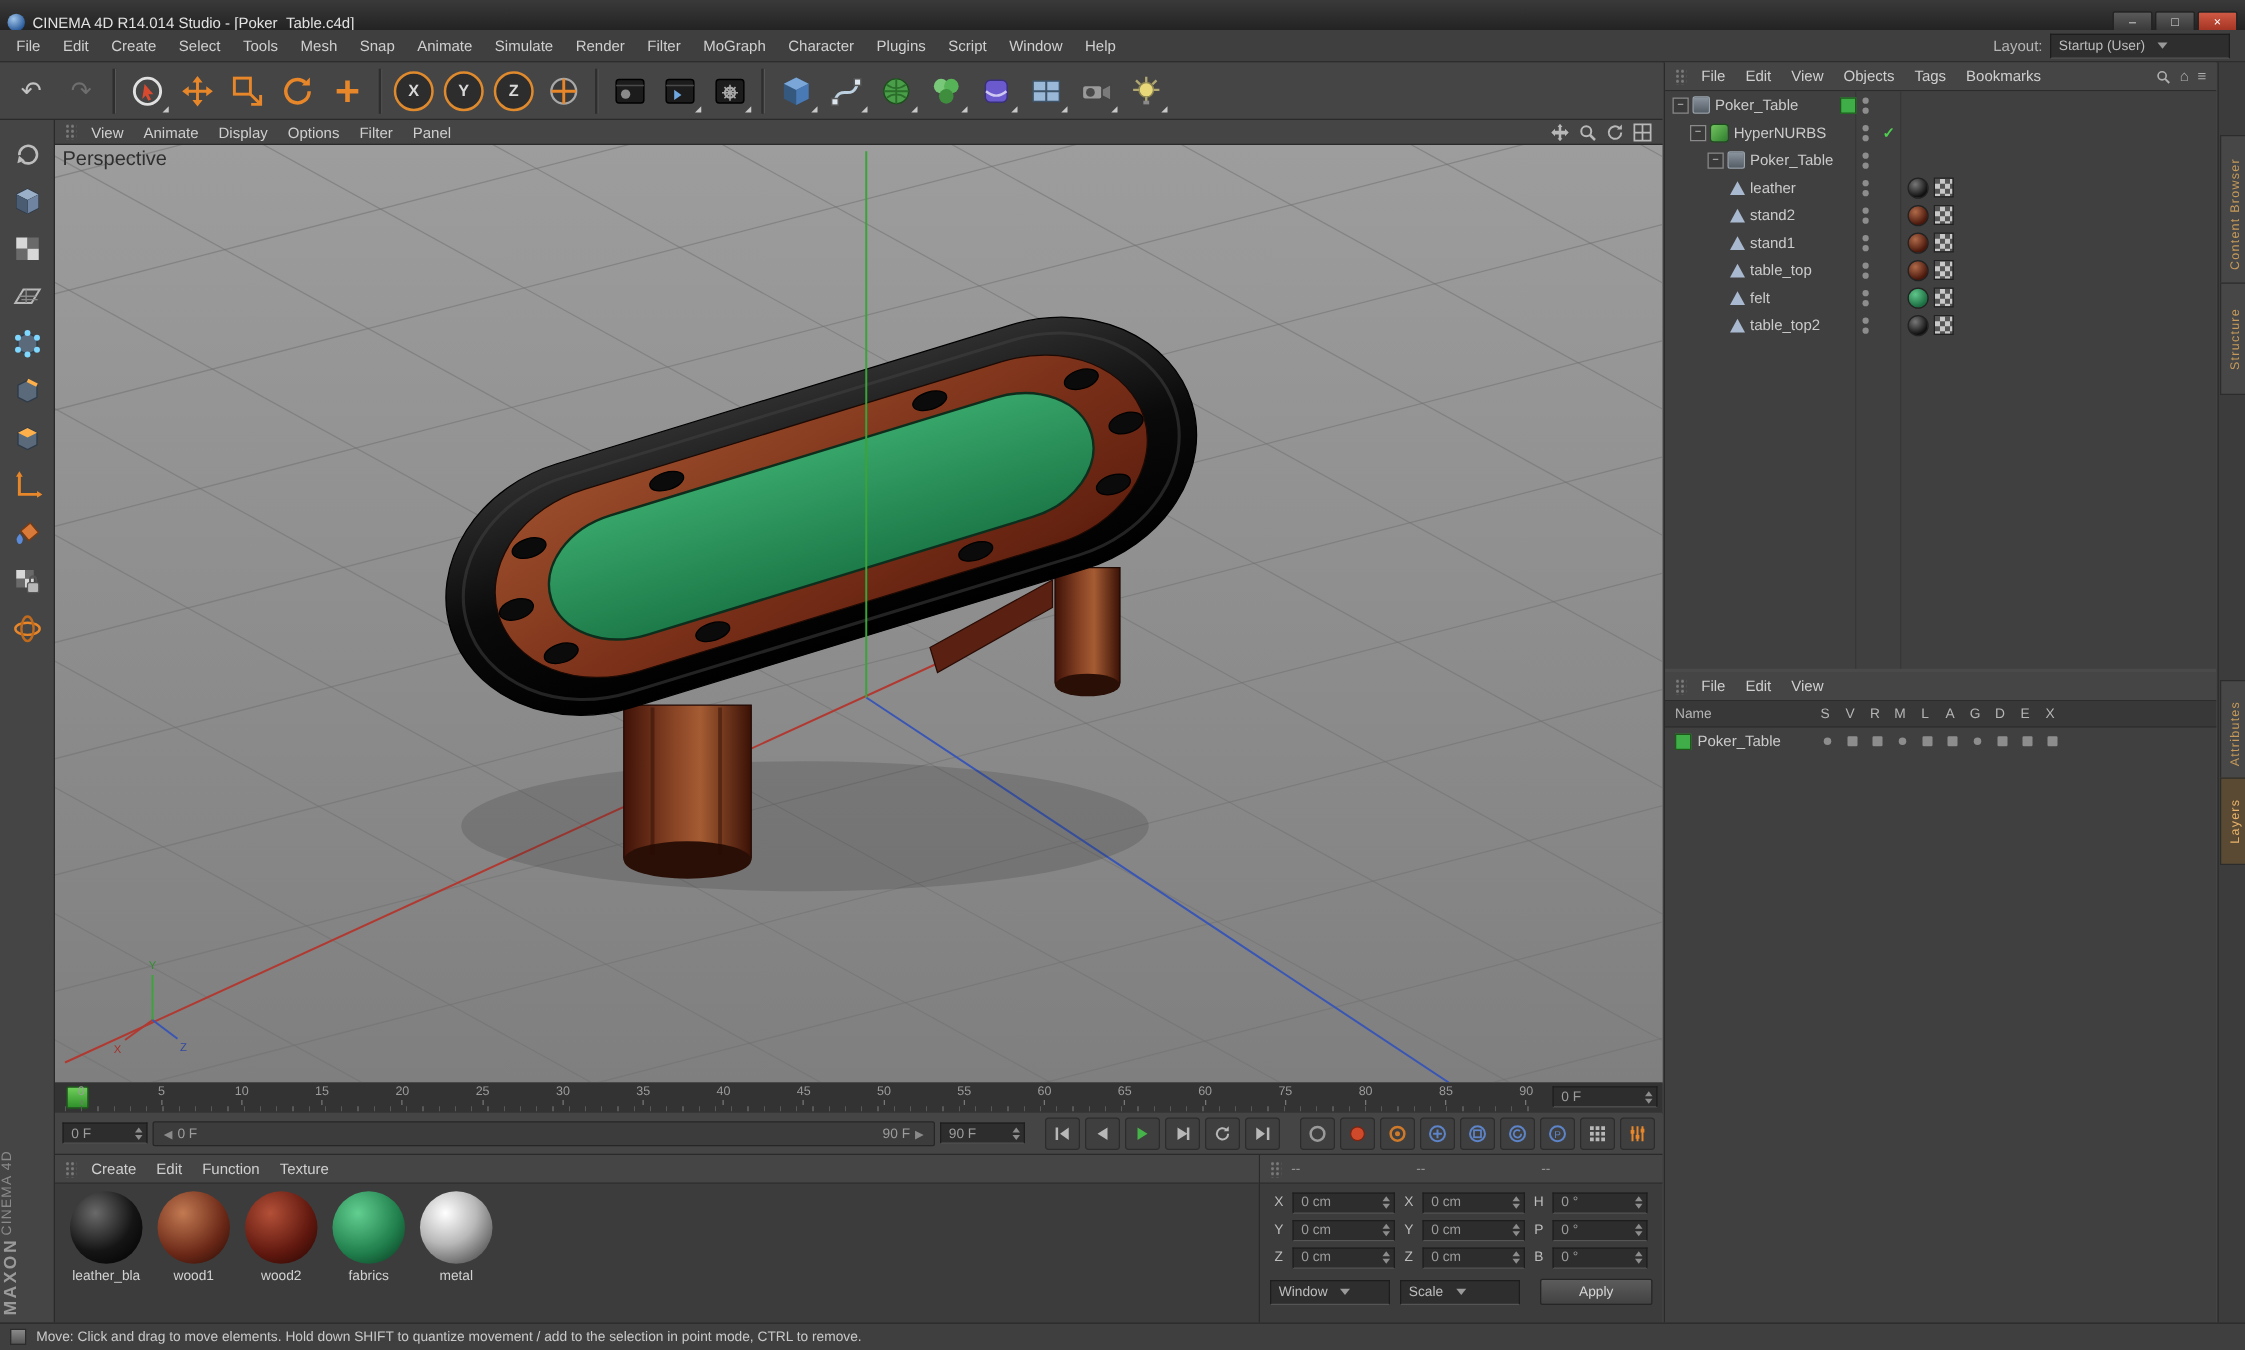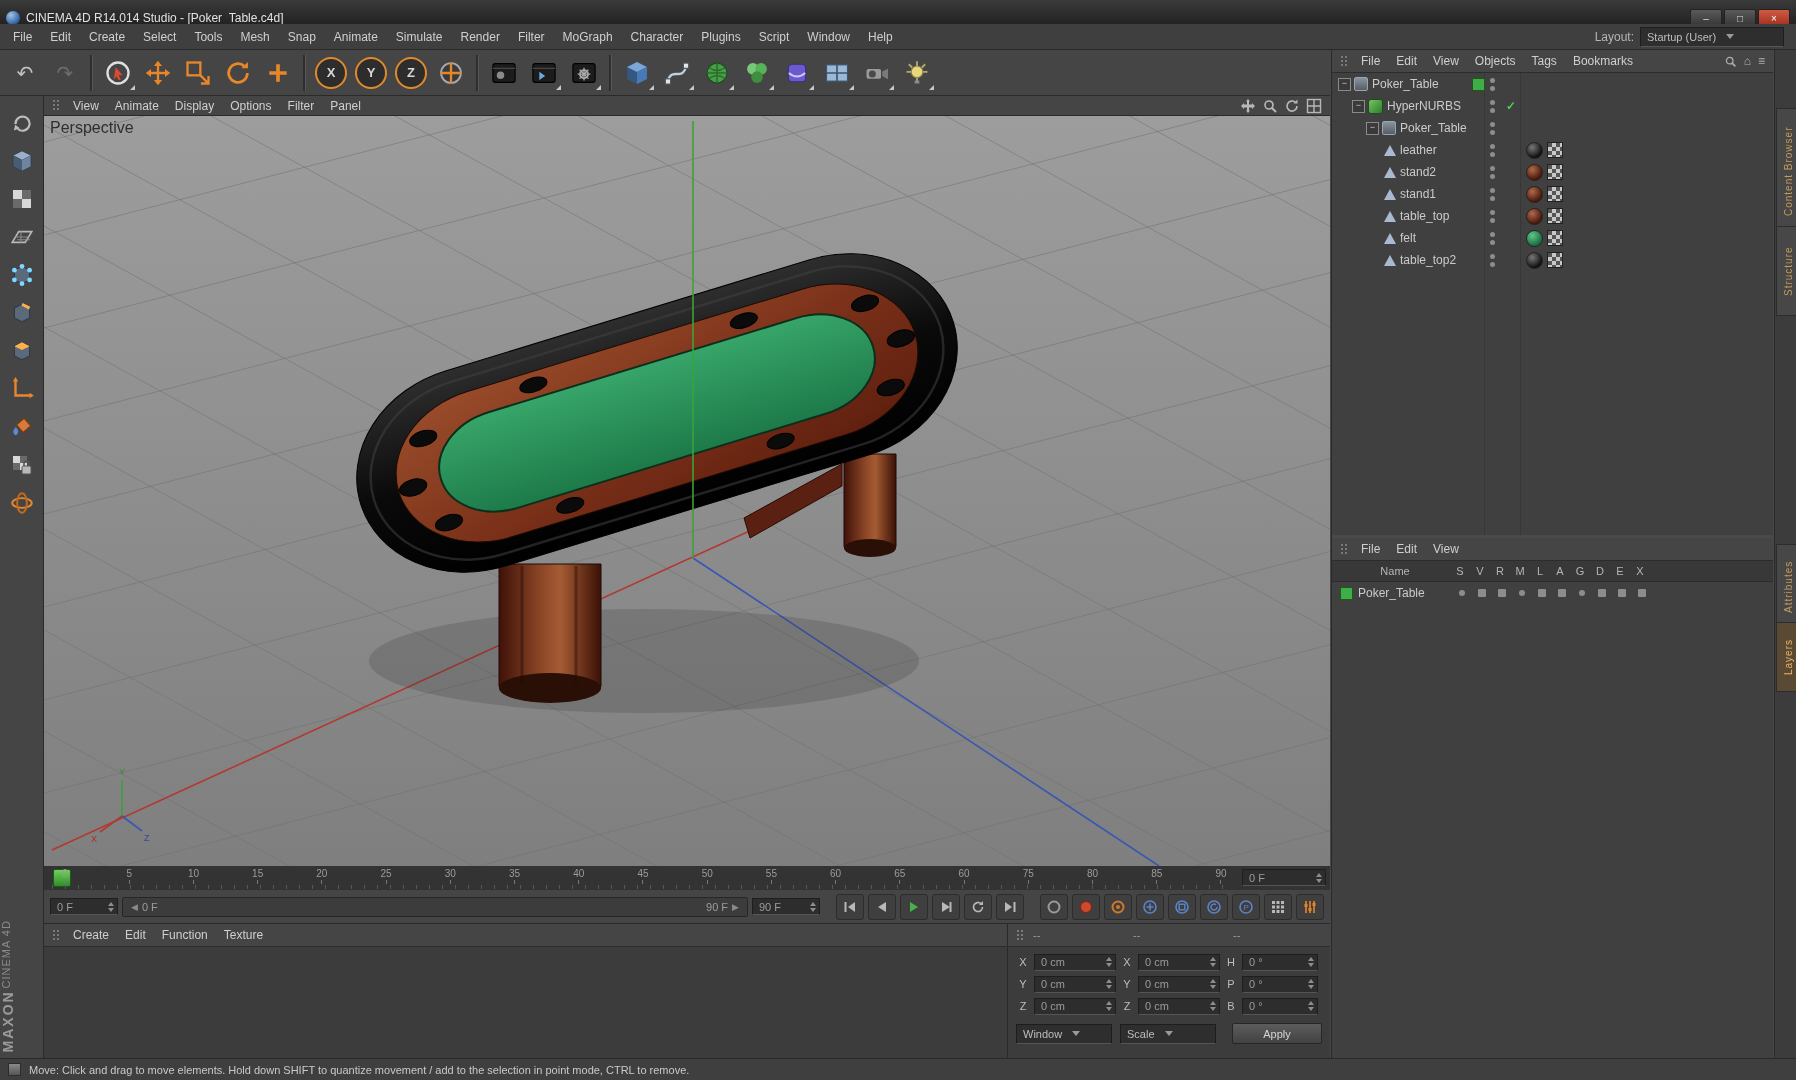--- a/index.html
+++ b/index.html
@@ -716,20 +716,42 @@
 </div>
 
 <div id="materials-panel">
   <div class="panelbar">
     <span class="grip"></span>
     <span class="panel-menu-item">Create</span>
     <span class="panel-menu-item">Edit</span>
     <span class="panel-menu-item">Function</span>
     <span class="panel-menu-item">Texture</span>
   </div>
+  <div id="mat-swatches">
+    <div class="mat-tile">
+      <div class="mat-ball ball-leather"></div>
+      <div class="mat-name">leather_bla</div>
+    </div>
+    <div class="mat-tile">
+      <div class="mat-ball ball-wood1"></div>
+      <div class="mat-name">wood1</div>
+    </div>
+    <div class="mat-tile">
+      <div class="mat-ball ball-wood2"></div>
+      <div class="mat-name">wood2</div>
+    </div>
+    <div class="mat-tile">
+      <div class="mat-ball ball-fabrics"></div>
+      <div class="mat-name">fabrics</div>
+    </div>
+    <div class="mat-tile">
+      <div class="mat-ball ball-metal"></div>
+      <div class="mat-name">metal</div>
+    </div>
+  </div>
 </div>
 
 <div id="coords-panel">
   <div class="panelbar">
     <span class="grip"></span>
     <span class="co-head" style="width:96px;">--</span>
     <span class="co-head" style="width:96px;">--</span>
     <span class="co-head">--</span>
   </div>
   <div id="coords-grid">
@@ -933,21 +955,21 @@
     </div>
   </div>
 
   <div class="panelbar">
     <span class="grip"></span>
     <span class="panel-menu-item">File</span>
     <span class="panel-menu-item">Edit</span>
     <span class="panel-menu-item">View</span>
   </div>
   <div id="lm-header">
-    <span style="width:110px;text-align:center;">Name</span>
+    <span style="width:110px;">Name</span>
     <span class="lm-col">S</span>
     <span class="lm-col">V</span>
     <span class="lm-col">R</span>
     <span class="lm-col">M</span>
     <span class="lm-col">L</span>
     <span class="lm-col">A</span>
     <span class="lm-col">G</span>
     <span class="lm-col">D</span>
     <span class="lm-col">E</span>
     <span class="lm-col">X</span>

